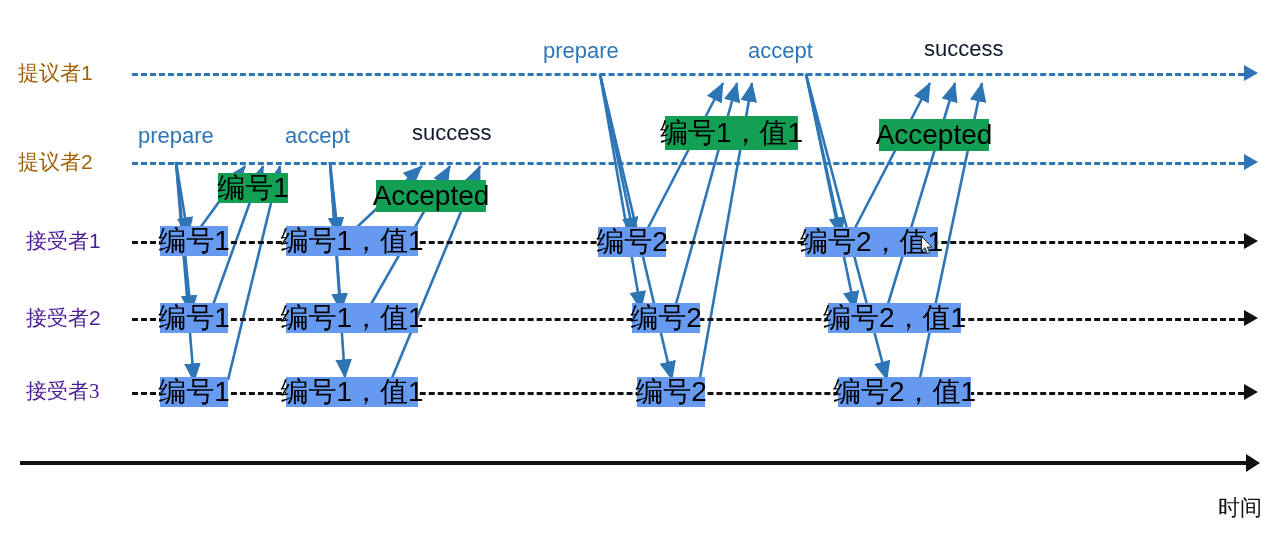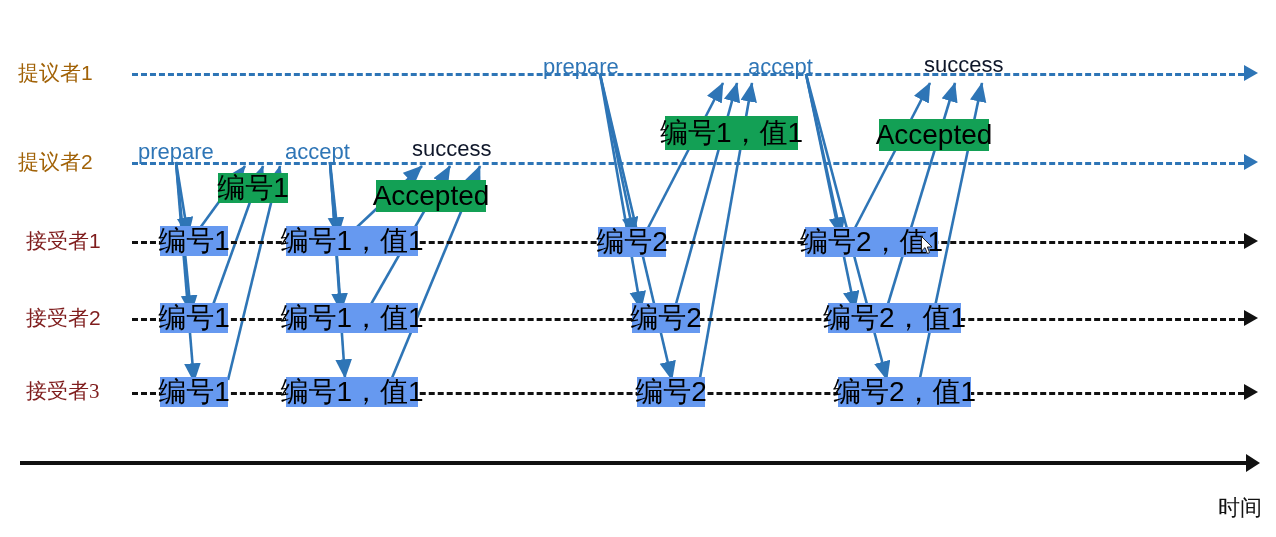--- a/index.html
+++ b/index.html
@@ -3,35 +3,35 @@
 <meta charset="utf-8">
 <style>
   html,body{margin:0;padding:0;background:#ffffff;}
   body{width:1276px;height:537px;overflow:hidden;
        font-family:"Liberation Sans","DejaVu Sans",sans-serif;}
   #stage{position:relative;width:1276px;height:537px;background:#fff;}
 
   
   .lane-label{position:absolute;font-size:21px;line-height:1;white-space:nowrap;}
   .lane-label.proposer{color:#a16207;}
-  .lane-label.acceptor{color:#7f1d1d;}
+  .lane-label.acceptor{color:#4c1d95;}
 
   
   .lifeline{position:absolute;height:0;border-top-width:3px;border-top-style:dashed;}
   .lifeline.proposer{border-top-color:#2E75B6;}
   .lifeline.acceptor{border-top-color:#111111;}
 
   
   .msgbox{position:absolute;display:flex;align-items:center;justify-content:center;
           font-size:28px;line-height:1;white-space:nowrap;color:#000;}
   .msgbox.blue{background:#6699F0;}
   .msgbox.green{background:#13A055;}
 
   
-  .caption{position:absolute;font-size:22px;line-height:1;white-space:nowrap;margin-top:16px;}
+  .caption{position:absolute;font-size:22px;line-height:1;white-space:nowrap;}
   .caption.blue{color:#2E75B6;}
   .caption.red{color:#0f172a;}
 
   
   svg.overlay{position:absolute;left:0;top:0;width:1276px;height:537px;
               pointer-events:none;overflow:visible;}
   svg.overlay.under{z-index:1;}
   .lane-label,.lifeline{z-index:2;}
   .msgbox{z-index:4;}
   .caption{z-index:5;}

